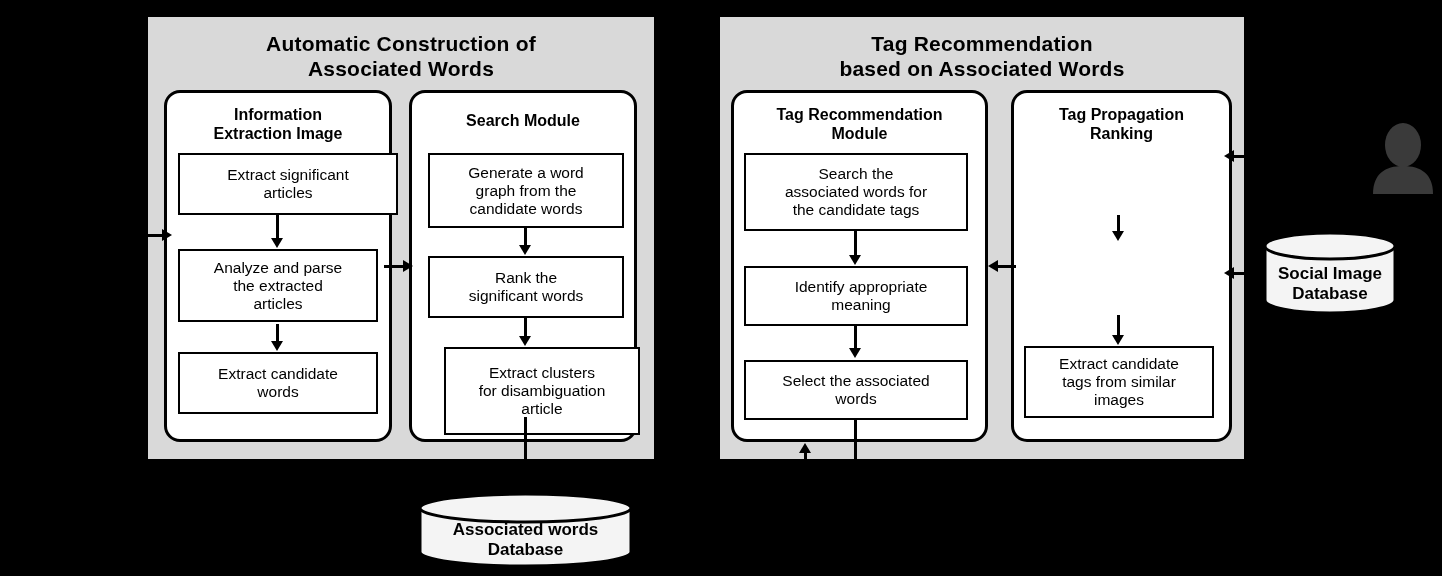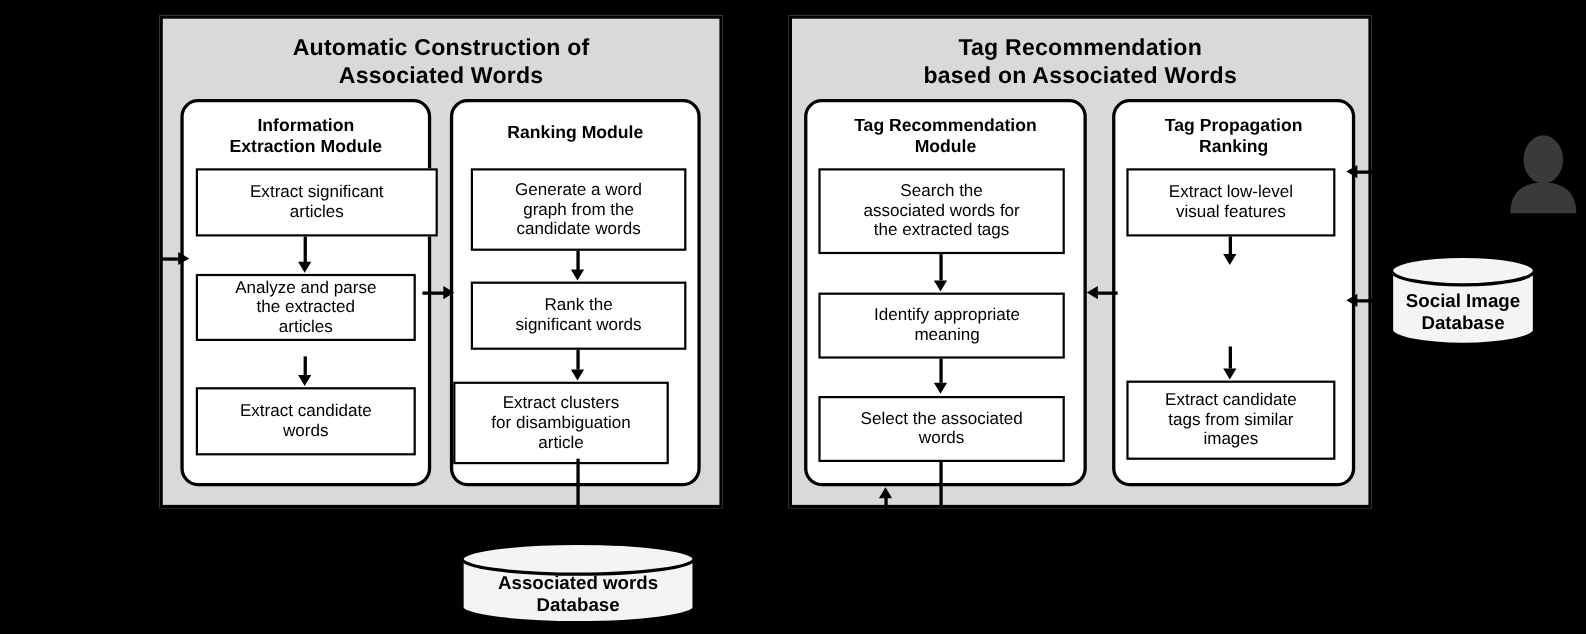--- a/index.html
+++ b/index.html
@@ -119,44 +119,44 @@
 
 <div id="stage">
 
   <div class="panel" style="left:145px; top:14px; width:512px; height:448px;">
     <div class="panel-title" style="top:14px;">Automatic Construction of
 Associated Words</div>
   </div>
 
   <div class="module" style="left:164px; top:90px; width:228px; height:352px;">
     <div class="module-title" style="top:12px;">Information
-Extraction Module</div>
+Extraction Image</div>
   </div>
   <div class="step" style="left:178px; top:153px; width:220px; height:62px;">Extract significant
 articles</div>
-  <div class="step" style="left:178px; top:249px; width:200px; height:61px;">Analyze and parse
+  <div class="step" style="left:178px; top:249px; width:200px; height:73px;">Analyze and parse
 the extracted
 articles</div>
   <div class="step" style="left:178px; top:352px; width:200px; height:62px;">Extract candidate
 words</div>
 
   <div class="vline" style="left:276px; top:215px; height:24px;"></div>
   <div class="arrow-down" style="left:271px; top:238px;"></div>
   <div class="vline" style="left:276px; top:324px; height:18px;"></div>
   <div class="arrow-down" style="left:271px; top:341px;"></div>
 
   <div class="module" style="left:409px; top:90px; width:228px; height:352px;">
-    <div class="module-title" style="top:18px;">Ranking Module</div>
+    <div class="module-title" style="top:18px;">Search Module</div>
   </div>
   <div class="step" style="left:428px; top:153px; width:196px; height:75px;text-align:center;">Generate a word
 graph from the
 candidate words</div>
   <div class="step" style="left:428px; top:256px; width:196px; height:62px;">Rank the
 significant words</div>
-  <div class="step" style="left:412px; top:347px; width:196px; height:75px;">Extract clusters
+  <div class="step" style="left:444px; top:347px; width:196px; height:88px;">Extract clusters
 for disambiguation
 article</div>
 
   <div class="vline" style="left:524px; top:228px; height:18px;"></div>
   <div class="arrow-down" style="left:519px; top:245px;"></div>
   <div class="vline" style="left:524px; top:318px; height:18px;"></div>
   <div class="arrow-down" style="left:519px; top:336px;"></div>
 
   <div class="hline" style="left:384px; top:265px; width:20px;"></div>
   <div class="arrow-right" style="left:403px; top:260px;"></div>
@@ -170,37 +170,35 @@
     <div class="panel-title" style="top:14px;">Tag Recommendation
 based on Associated Words</div>
   </div>
 
   <div class="module" style="left:731px; top:90px; width:257px; height:352px;">
     <div class="module-title" style="top:12px;">Tag Recommendation
 Module</div>
   </div>
   <div class="step" style="left:744px; top:153px; width:224px; height:78px;">Search the
 associated words for
-the extracted tags</div>
+the candidate tags</div>
   <div class="step" style="left:744px; top:266px; width:224px; height:60px;padding-left:14px;">Identify appropriate
 meaning</div>
   <div class="step" style="left:744px; top:360px; width:224px; height:60px;">Select the associated
 words</div>
 
   <div class="vline" style="left:854px; top:231px; height:24px;"></div>
   <div class="arrow-down" style="left:849px; top:255px;"></div>
   <div class="vline" style="left:854px; top:326px; height:22px;"></div>
   <div class="arrow-down" style="left:849px; top:348px;"></div>
 
   <div class="module" style="left:1011px; top:90px; width:221px; height:352px;">
     <div class="module-title" style="top:12px;">Tag Propagation
 Ranking</div>
   </div>
-  <div class="step" style="left:1024px; top:153px; width:190px; height:62px;">Extract low-level
-visual features</div>
   <div class="step" style="left:1024px; top:346px; width:190px; height:72px;">Extract candidate
 tags from similar
 images</div>
 
   <div class="vline" style="left:1117px; top:215px; height:16px;"></div>
   <div class="arrow-down" style="left:1112px; top:231px;"></div>
   <div class="vline" style="left:1117px; top:315px; height:20px;"></div>
   <div class="arrow-down" style="left:1112px; top:335px;"></div>
 
   <div class="hline" style="left:998px; top:265px; width:18px;"></div>

